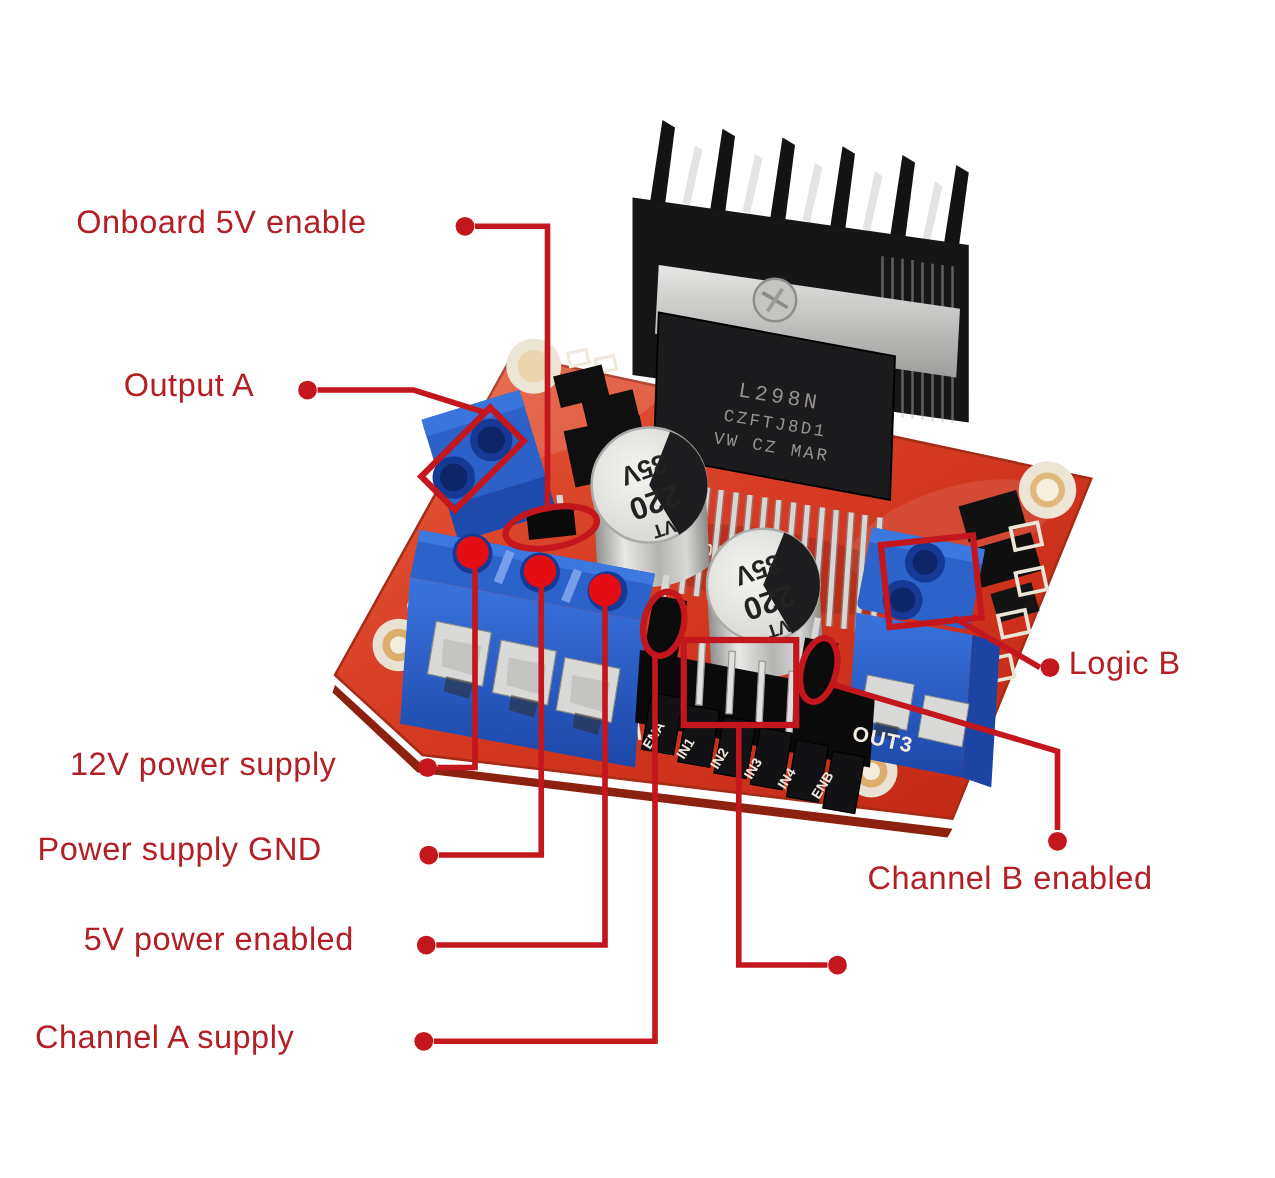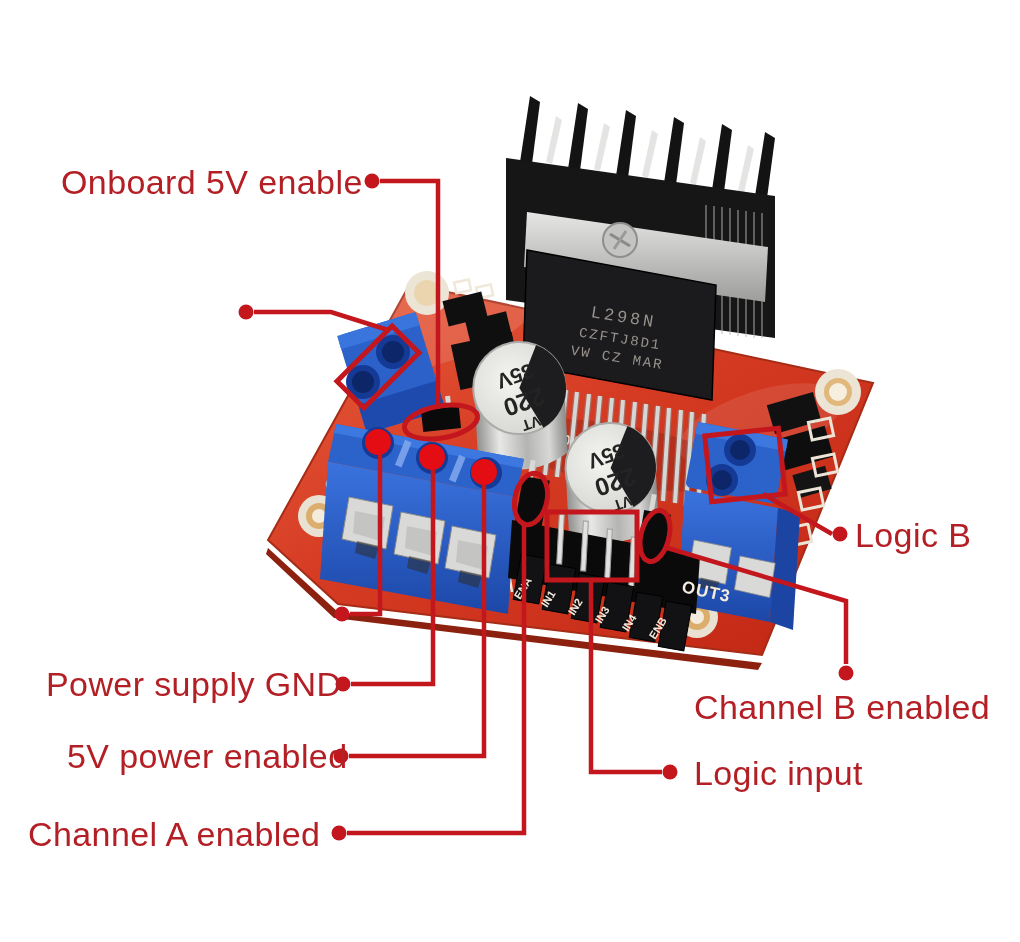--- a/index.html
+++ b/index.html
@@ -1,19 +1,19 @@
 <!DOCTYPE html>
 <html><head>
 <meta charset="utf-8">
 <style>
   html,body{margin:0;padding:0;background:#ffffff;}
   .stage{position:relative;width:1020px;height:942px;background:#ffffff;overflow:hidden;
          font-family:"Liberation Sans",sans-serif;}
   .stage svg{position:absolute;left:0;top:0;}
-  .lbl{position:absolute;font-size:34px;line-height:1.15;color:#b31f24;
+  .lbl{position:absolute;font-size:26px;line-height:1.15;color:#b31f24;
        letter-spacing:.4px;white-space:nowrap;font-family:"Liberation Sans",sans-serif;}
 </style>
 </head>
 <body>
 
 <div class="stage">
 
 <svg width="1020" height="942" viewBox="0 0 1020 942">
   <defs>
     <linearGradient id="pcbG" x1="0" y1="0" x2="1" y2="1">
@@ -311,20 +311,21 @@
     </g>
     <g>
       <polyline points="832,534 763,494"></polyline>
       <circle cx="840" cy="534" r="7.5" fill="#c3161d" stroke="none"></circle>
       <rect x="708" y="432" width="74" height="66" transform="rotate(-6 745 465)" stroke-width="5"></rect>
     </g>
   </g>
 </svg>
 
 <div class="lbl" style="left:61px;top:163px">Onboard 5V enable</div>
-<div class="lbl" style="left:46px;top:665px">Power supply GND</div>
+<div class="lbl" style="left:99px;top:294px">Output A</div>
+<div class="lbl" style="left:56px;top:597px">12V power supply</div>
+<div class="lbl" style="left:30px;top:665px">Power supply GND</div>
 <div class="lbl" style="left:67px;top:737px">5V power enabled</div>
-<div class="lbl" style="left:28px;top:815px">Channel A enabled</div>
+<div class="lbl" style="left:28px;top:815px">Channel A supply</div>
 <div class="lbl" style="left:855px;top:516px">Logic B</div>
 <div class="lbl" style="left:694px;top:688px">Channel B enabled</div>
-<div class="lbl" style="left:694px;top:754px">Logic input</div>
 
 </div>
 
 </body></html>

